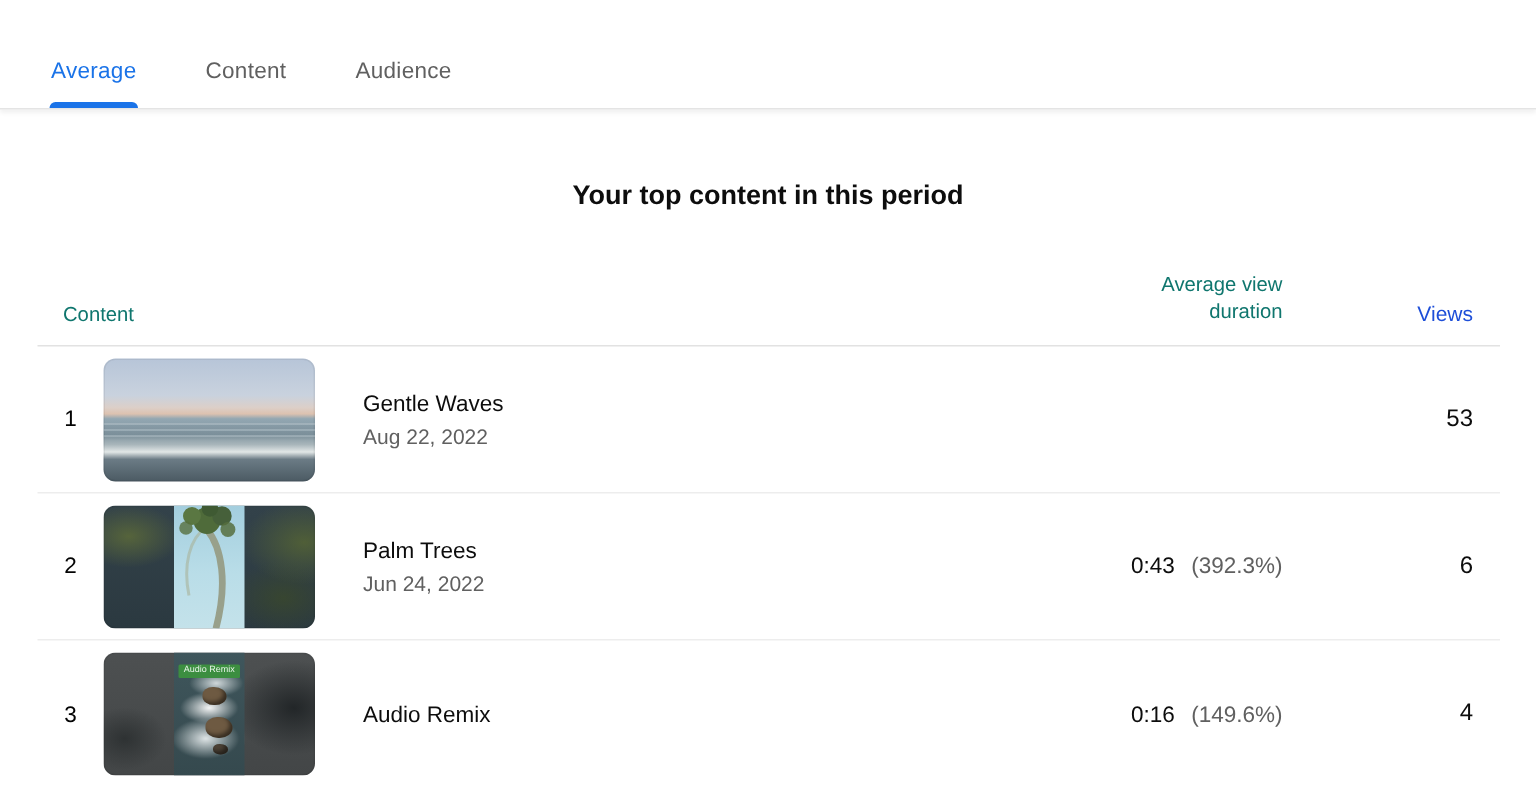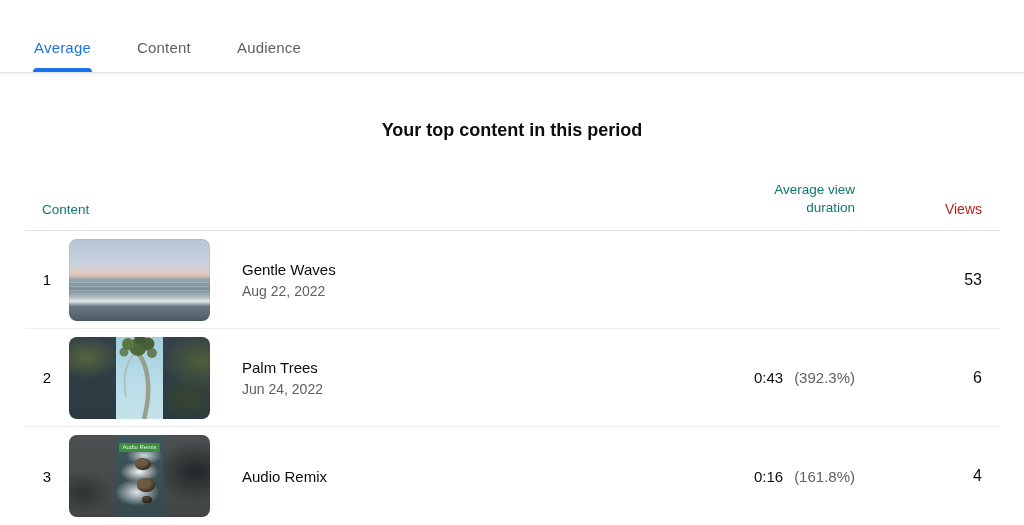--- a/index.html
+++ b/index.html
@@ -62,21 +62,21 @@
     align-items: flex-end;
     padding-bottom: 13px;
     border-bottom: 1px solid #e2e2e2;
   }
   .th { font-size: 13.5px; color: #0f766e; }
   .th-content { grid-column: 1 / span 3; padding-left: 17px; }
   .th-avd { grid-column: 4; text-align: right; }
   .th-avd span { display: inline-block; width: 100px; text-align: right; line-height: 1.35; }
   .th-views {
     grid-column: 5; text-align: right; padding-right: 18px;
-    color: #b91c1c; font-weight: 500; font-size: 14px; cursor: pointer;
+    color: #1d4ed8; font-weight: 500; font-size: 14px; cursor: pointer;
   }
   .th-avd { cursor: pointer; }
 
   .row {
     height: 98px;
     align-items: center;
     border-bottom: 1px solid #ededed;
     cursor: pointer;
   }
   .row:last-child { border-bottom: none; }
@@ -251,18 +251,18 @@
           <span class="rock rock2"></span>
           <span class="rock rock3"></span>
           <span class="thumb-mini-label">Audio Remix</span>
         </div>
       </div>
     </div>
     <div class="meta">
       <div class="vtitle">Audio Remix</div>
     </div>
     <div class="dur-cell">
-      <span class="dur">0:16</span><span class="pct">(161.8%)</span>
+      <span class="dur">0:16</span><span class="pct">(149.6%)</span>
     </div>
     <div class="views-cell">4</div>
   </div>
 
 </div>
 
 </body></html>

